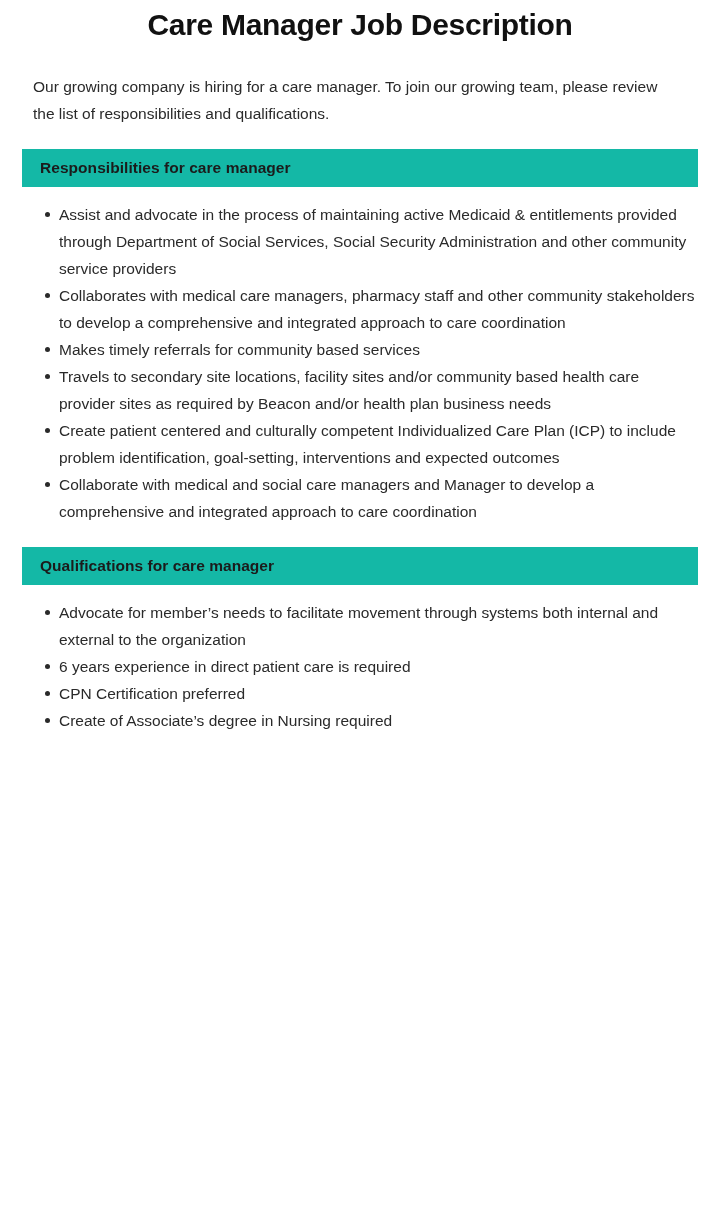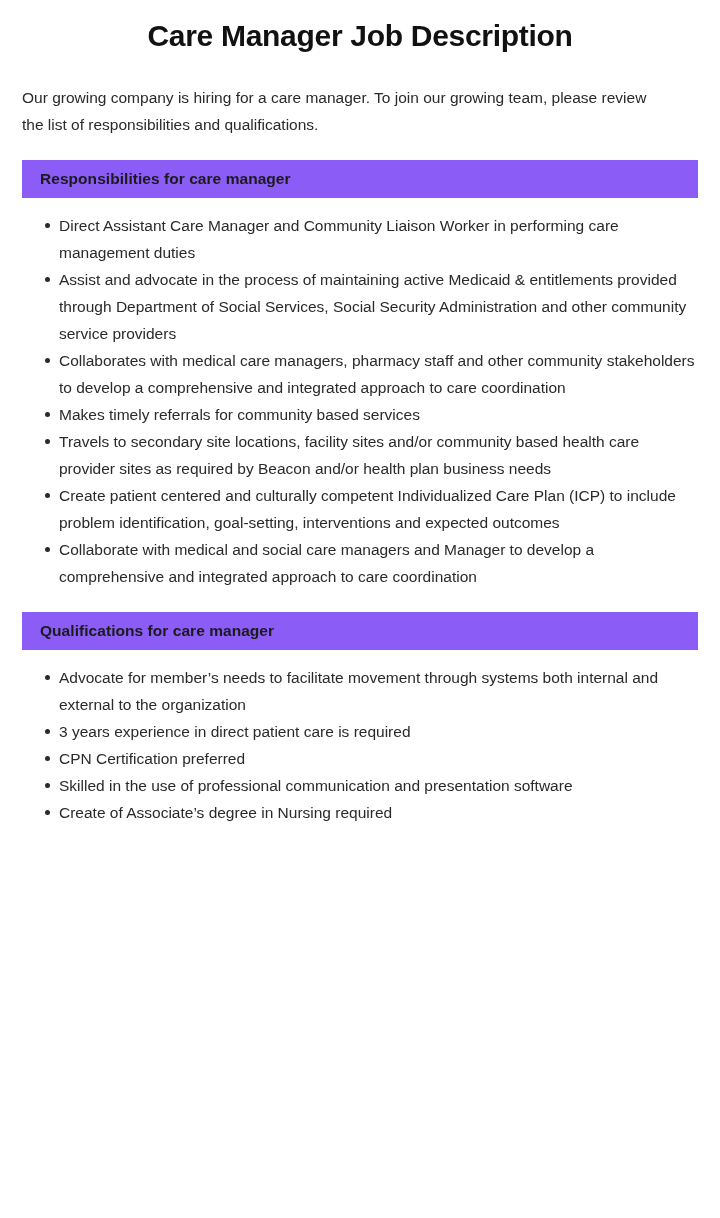--- a/index.html
+++ b/index.html
@@ -18,48 +18,48 @@
 
   .page {
     width: 720px;
     box-sizing: border-box;
     padding: 0;
     position: relative;
   }
 
   
   .doc-title {
-    margin: 11px;
+    margin: 0;
     padding: 6px 22px 0 22px;
     font-size: 30px;
     line-height: 38px;
     font-weight: 700;
     letter-spacing: -0.3px;
     text-align: center;
     color: #111111;
   }
 
   
   .intro {
-    margin: 0;
+    margin: 11px;
     padding: 18px 22px 0 22px;
     font-size: 15.5px;
     line-height: 27px;
     color: #2a2a2a;
     max-width: 676px;
     box-sizing: border-box;
   }
 
   
   .section {
     margin: 0;
   }
   .section-header {
     margin: 22px 22px 0 22px;
-    background: #8b5cf6;
+    background: #14b8a6;
     height: 38px;
     display: flex;
     align-items: center;
     padding: 0 18px;
     box-sizing: border-box;
   }
   .section-header-text {
     font-size: 15.5px;
     font-weight: 700;
     color: #1b1b1b;
@@ -104,38 +104,36 @@
   <h1 class="doc-title">Care Manager Job Description</h1>
 
   <p class="intro">Our growing company is hiring for a care manager. To join our growing team, please review the list of responsibilities and qualifications.</p>
 
   <div class="sections-container">
       <div class="section">
         <div class="section-header">
           <span class="section-header-text">Responsibilities for care manager</span>
         </div>
         <ul class="bullets">
-          <li>Direct Assistant Care Manager and Community Liaison Worker in performing care management duties</li>
           <li>Assist and advocate in the process of maintaining active Medicaid &amp; entitlements provided through Department of Social Services, Social Security Administration and other community service providers</li>
           <li>Collaborates with medical care managers, pharmacy staff and other community stakeholders to develop a comprehensive and integrated approach to care coordination</li>
           <li>Makes timely referrals for community based services</li>
           <li>Travels to secondary site locations, facility sites and/or community based health care provider sites as required by Beacon and/or health plan business needs</li>
           <li>Create patient centered and culturally competent Individualized Care Plan (ICP) to include problem identification, goal-setting, interventions and expected outcomes</li>
           <li>Collaborate with medical and social care managers and Manager to develop a comprehensive and integrated approach to care coordination</li>
         </ul>
       </div>
       <div class="section">
         <div class="section-header">
           <span class="section-header-text">Qualifications for care manager</span>
         </div>
         <ul class="bullets">
           <li>Advocate for member’s needs to facilitate movement through systems both internal and external to the organization</li>
-          <li>3 years experience in direct patient care is required</li>
+          <li>6 years experience in direct patient care is required</li>
           <li>CPN Certification preferred</li>
-          <li>Skilled in the use of professional communication and presentation software</li>
           <li>Create of Associate’s degree in Nursing required</li>
         </ul>
       </div>
     </div>
 
   <div class="tail-gap"></div>
 
 </div>
 
 </body></html>

